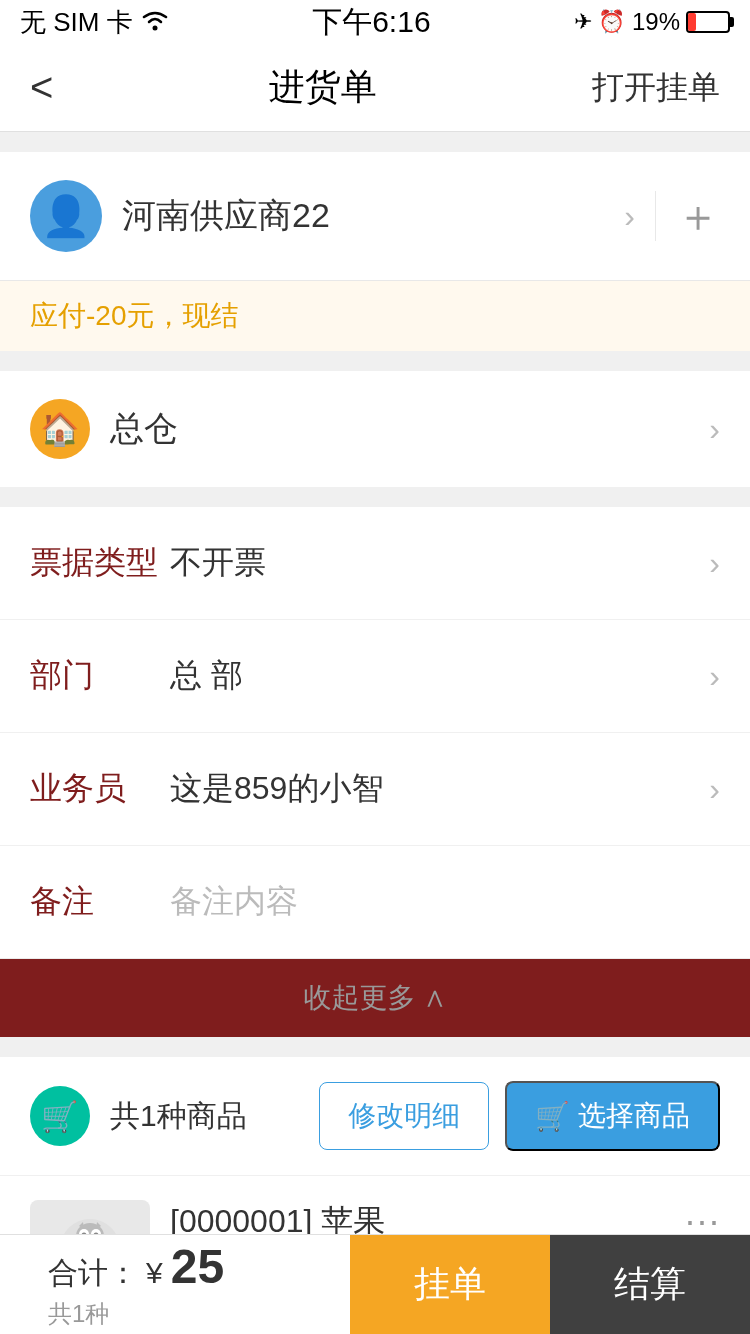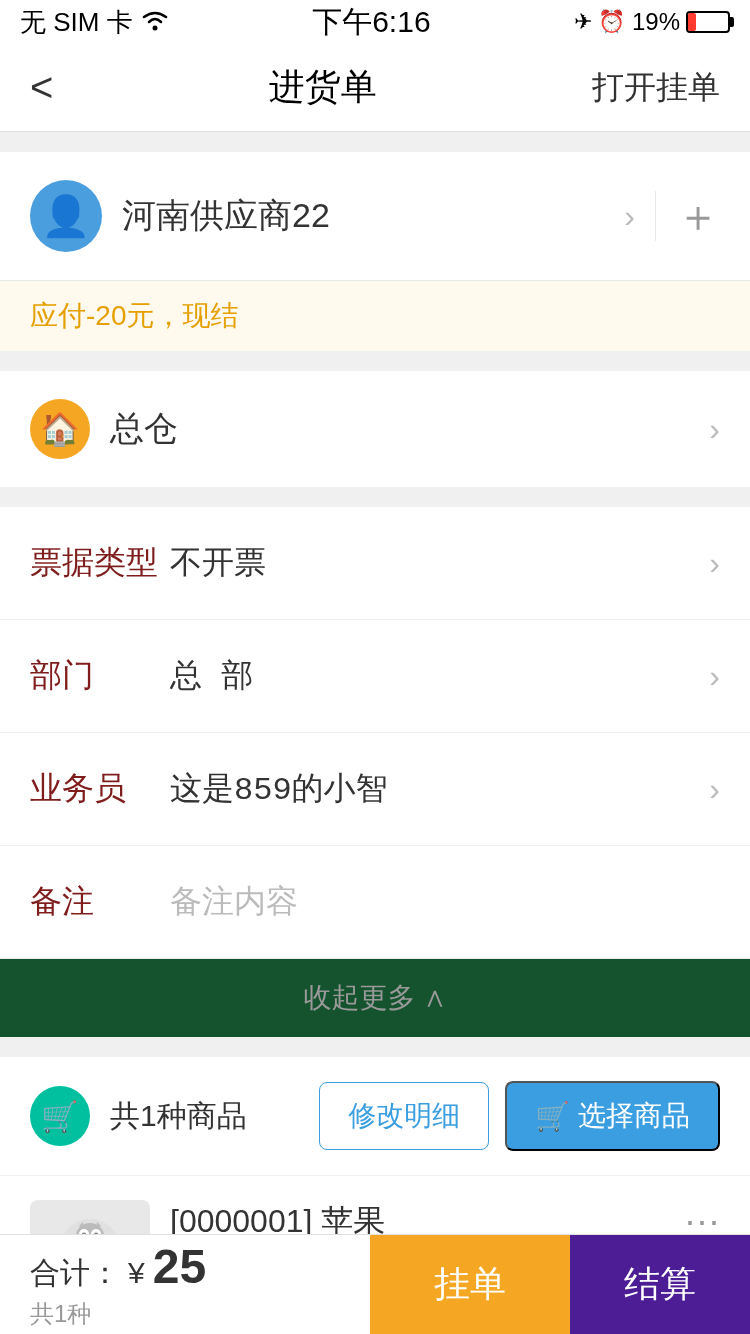--- a/index.html
+++ b/index.html
@@ -103,27 +103,27 @@
     
     .form-row {
       display: flex;
       align-items: center;
       padding: 34px 30px;
       background: #fff;
       border-bottom: 1px solid #f0f0f0;
       cursor: pointer;
     }
     .form-label { font-size: 32px; color: #7f1d1d; width: 140px; flex-shrink: 0; }
-    .form-value { flex: 1; font-size: 32px; color: #333; font-family: Liberation Mono, monospace; }
+    .form-value { flex: 1; font-size: 32px; color: #333; }
     .form-value.placeholder { color: #bbb; }
     .form-row-last { border-bottom: none; }
 
     
     .collapse-bar {
-      background: #14532d;
+      background: #7f1d1d;
       text-align: center;
       padding: 20px 0;
       font-size: 28px;
       color: #999;
       border-top: 1px solid #ebebeb;
     }
 
     
     .product-header {
       display: flex;
@@ -177,34 +177,34 @@
       width: 750px;
       height: 100px;
       display: flex;
       align-items: center;
       background: #fff;
       border-top: 1px solid #e0e0e0;
       z-index: 100;
     }
     .footer-total {
       flex: 1;
-      padding: 0 30px;
+      padding: 0 48px;
     }
     .footer-total-main { font-size: 30px; color: #333; display: flex; align-items: baseline; gap: 8px; }
     .footer-total-amount { font-size: 48px; font-weight: 600; color: #333; }
     .footer-total-sub { font-size: 24px; color: #999; margin-top: 4px; }
     .btn-hang {
       width: 200px; height: 100px; background: #f5a623;
       display: flex; align-items: center; justify-content: center;
       font-size: 36px; color: #fff; cursor: pointer;
       flex-shrink: 0;
       text-align: right;
     }
     .btn-checkout {
-      width: 180px; height: 100px; background: #4c1d95;
+      width: 200px; height: 100px; background: #404040;
       display: flex; align-items: center; justify-content: center;
       font-size: 36px; color: #fff; cursor: pointer;
       flex-shrink: 0;
     }
   </style>
 </head>
 <body>
 
 <div class="status-bar">
   <div class="status-left">

